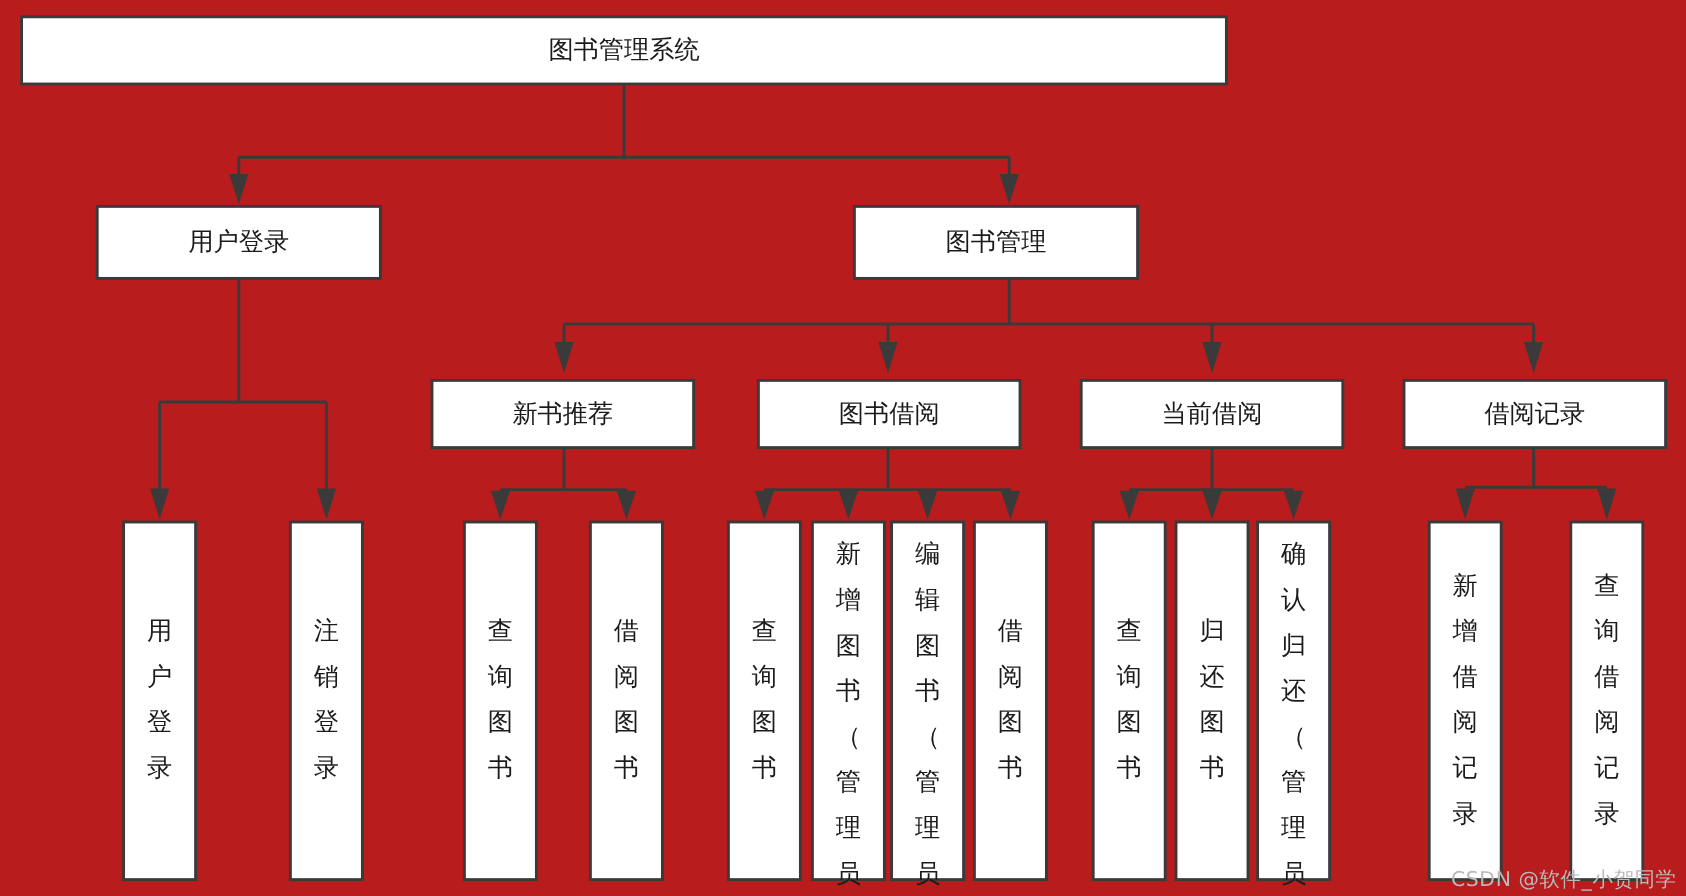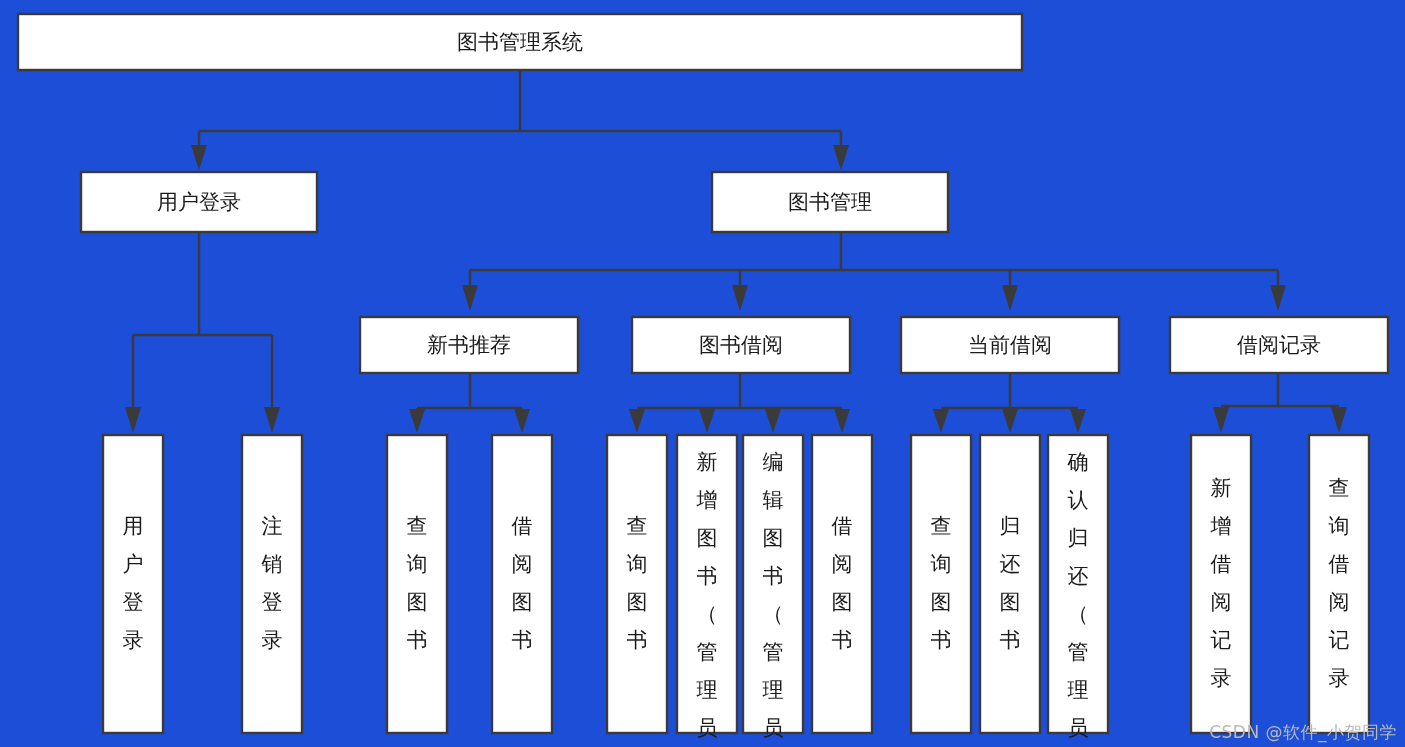--- a/index.html
+++ b/index.html
@@ -11,21 +11,21 @@
   body {
     width: 1405px;
     height: 747px;
     font-family: "DejaVu Sans", "Liberation Sans", sans-serif;
     overflow: hidden;
   }
   #diagram-root {
     position: relative;
     width: 1405px;
     height: 747px;
-    background: #1d4ed8;
+    background: #b91c1c;
   }
   svg#chart-svg {
     position: absolute;
     left: 0;
     top: 0;
     width: 1405px;
     height: 747px;
     display: block;
   }
   .node-box {

